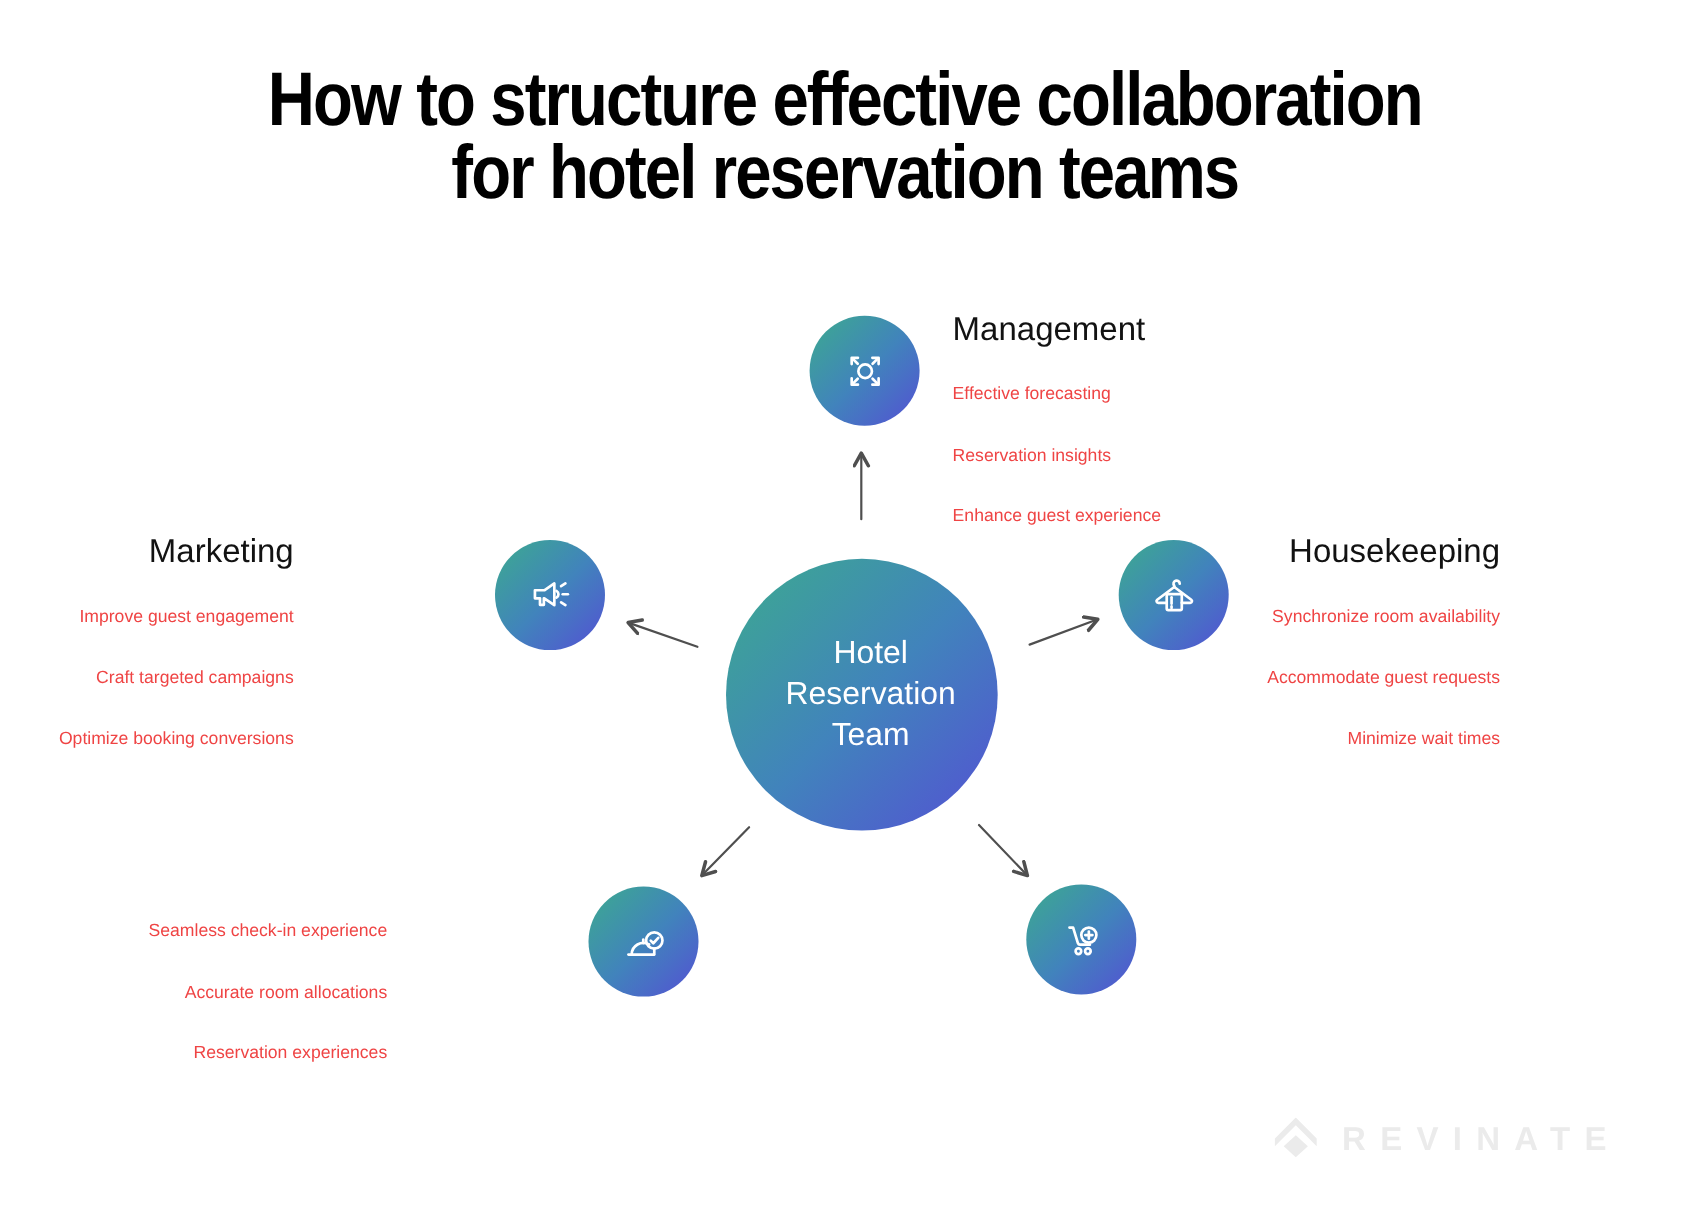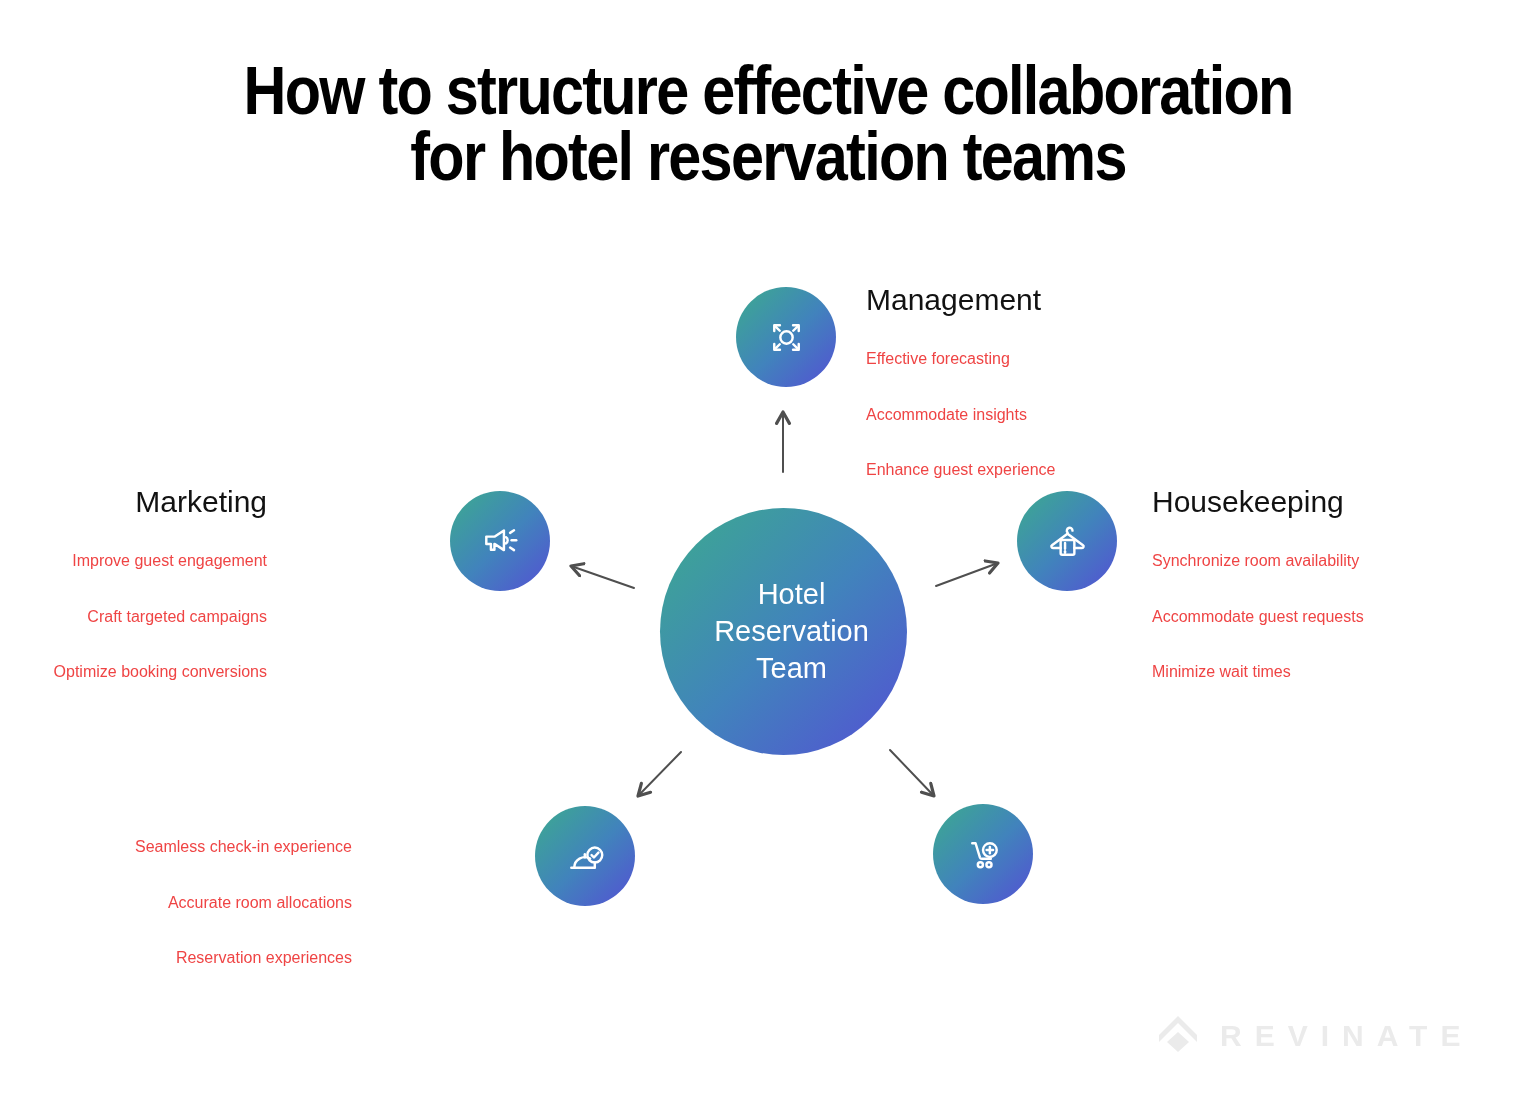--- a/index.html
+++ b/index.html
@@ -74,35 +74,35 @@
         <path d="M35.7 12.3 L30.9 17.1"></path>
       <path d="M11.5 30.7 V36.5 H17.3"></path>
         <path d="M12.3 35.7 L17.1 30.9"></path>
       <path d="M36.5 30.7 V36.5 H30.7"></path>
         <path d="M35.7 35.7 L30.9 30.9"></path>
     </svg>
   </div>
   <div class="node-text" style="left:866px;top:284px;">
     <div class="node-title">Management</div>
     <div class="node-item">Effective forecasting</div>
-    <div class="node-item">Accommodate insights</div>
+    <div class="node-item">Reservation insights</div>
     <div class="node-item">Enhance guest experience</div>
   </div>
 
   <div class="grad node-circle" style="left:1017px;top:491px;">
     <svg viewBox="0 0 48 48" fill="none" stroke="#fff" stroke-width="2.5" stroke-linecap="round" stroke-linejoin="round">
       <path d="M24 16 v-1.2 a2.9 2.9 0 1 1 5.1 -1.9"></path>
       <path d="M24 16 L8.2 27.8 a1.6 1.6 0 0 0 .95 2.9 H17"></path>
       <path d="M24 16 L39.8 27.8 a1.6 1.6 0 0 1 -.95 2.9 H31"></path>
       <rect x="17" y="22.5" width="14" height="15" rx="1.5"></rect>
       <path d="M21.5 25.5 v6"></path>
         <path d="M21.5 34 v1.5"></path>
     </svg>
   </div>
-  <div class="node-text" style="left:1152px;top:486px;">
+  <div class="node-text" style="left:1152px;top:486px;text-align:right;">
     <div class="node-title">Housekeeping</div>
     <div class="node-item">Synchronize room availability</div>
     <div class="node-item">Accommodate guest requests</div>
     <div class="node-item">Minimize wait times</div>
   </div>
 
   <div class="grad node-circle" style="left:933px;top:804px;">
     <svg viewBox="0 0 48 48" fill="none" stroke="#fff" stroke-width="2.5" stroke-linecap="round" stroke-linejoin="round">
       <path d="M12.5 12.5 h3.4 l4.5 14.6 a1.9 1.9 0 0 0 1.8 1.3 h9.3"></path>
       <circle cx="20.8" cy="34.5" r="2.6"></circle>

